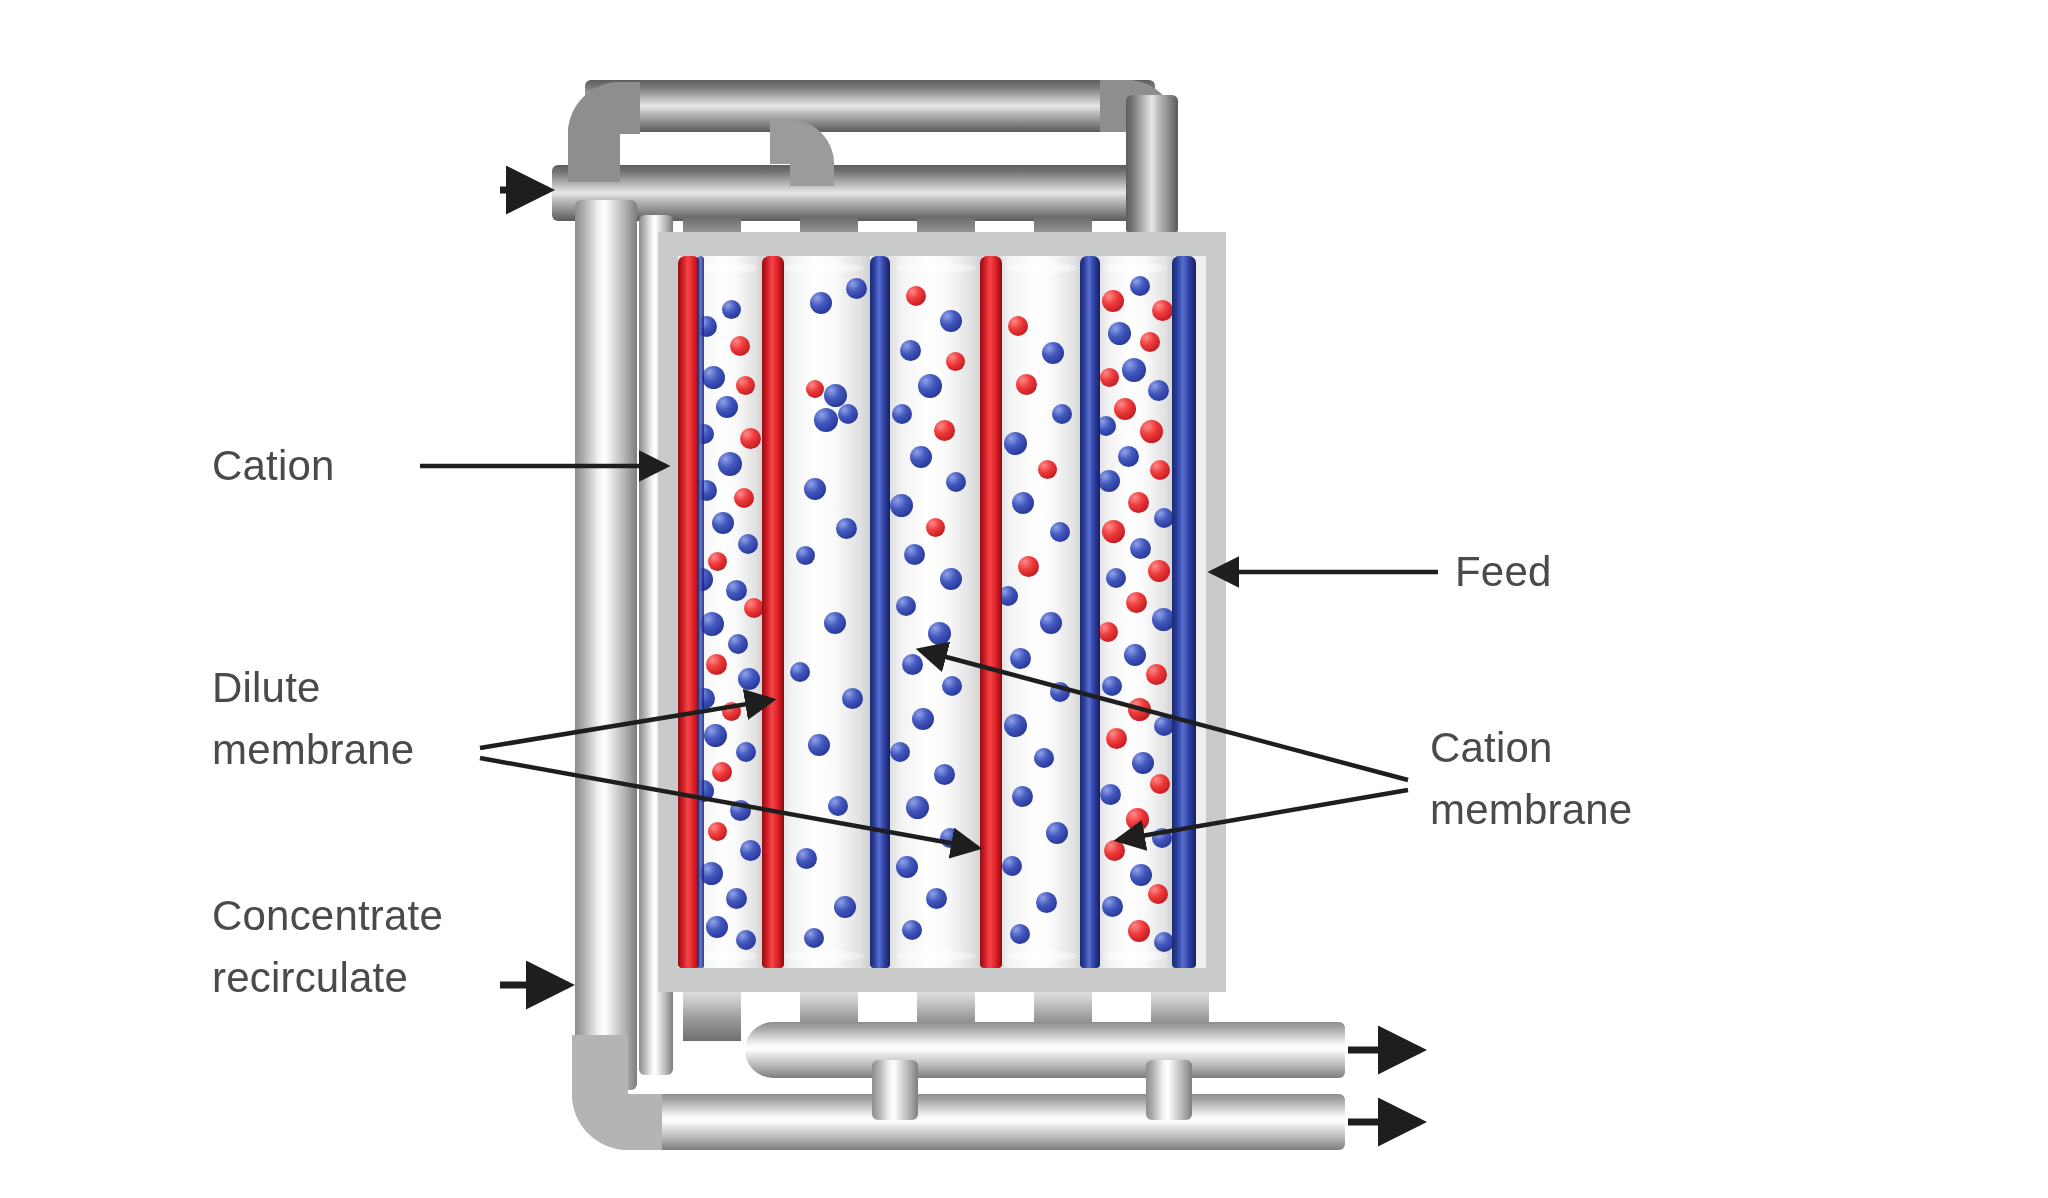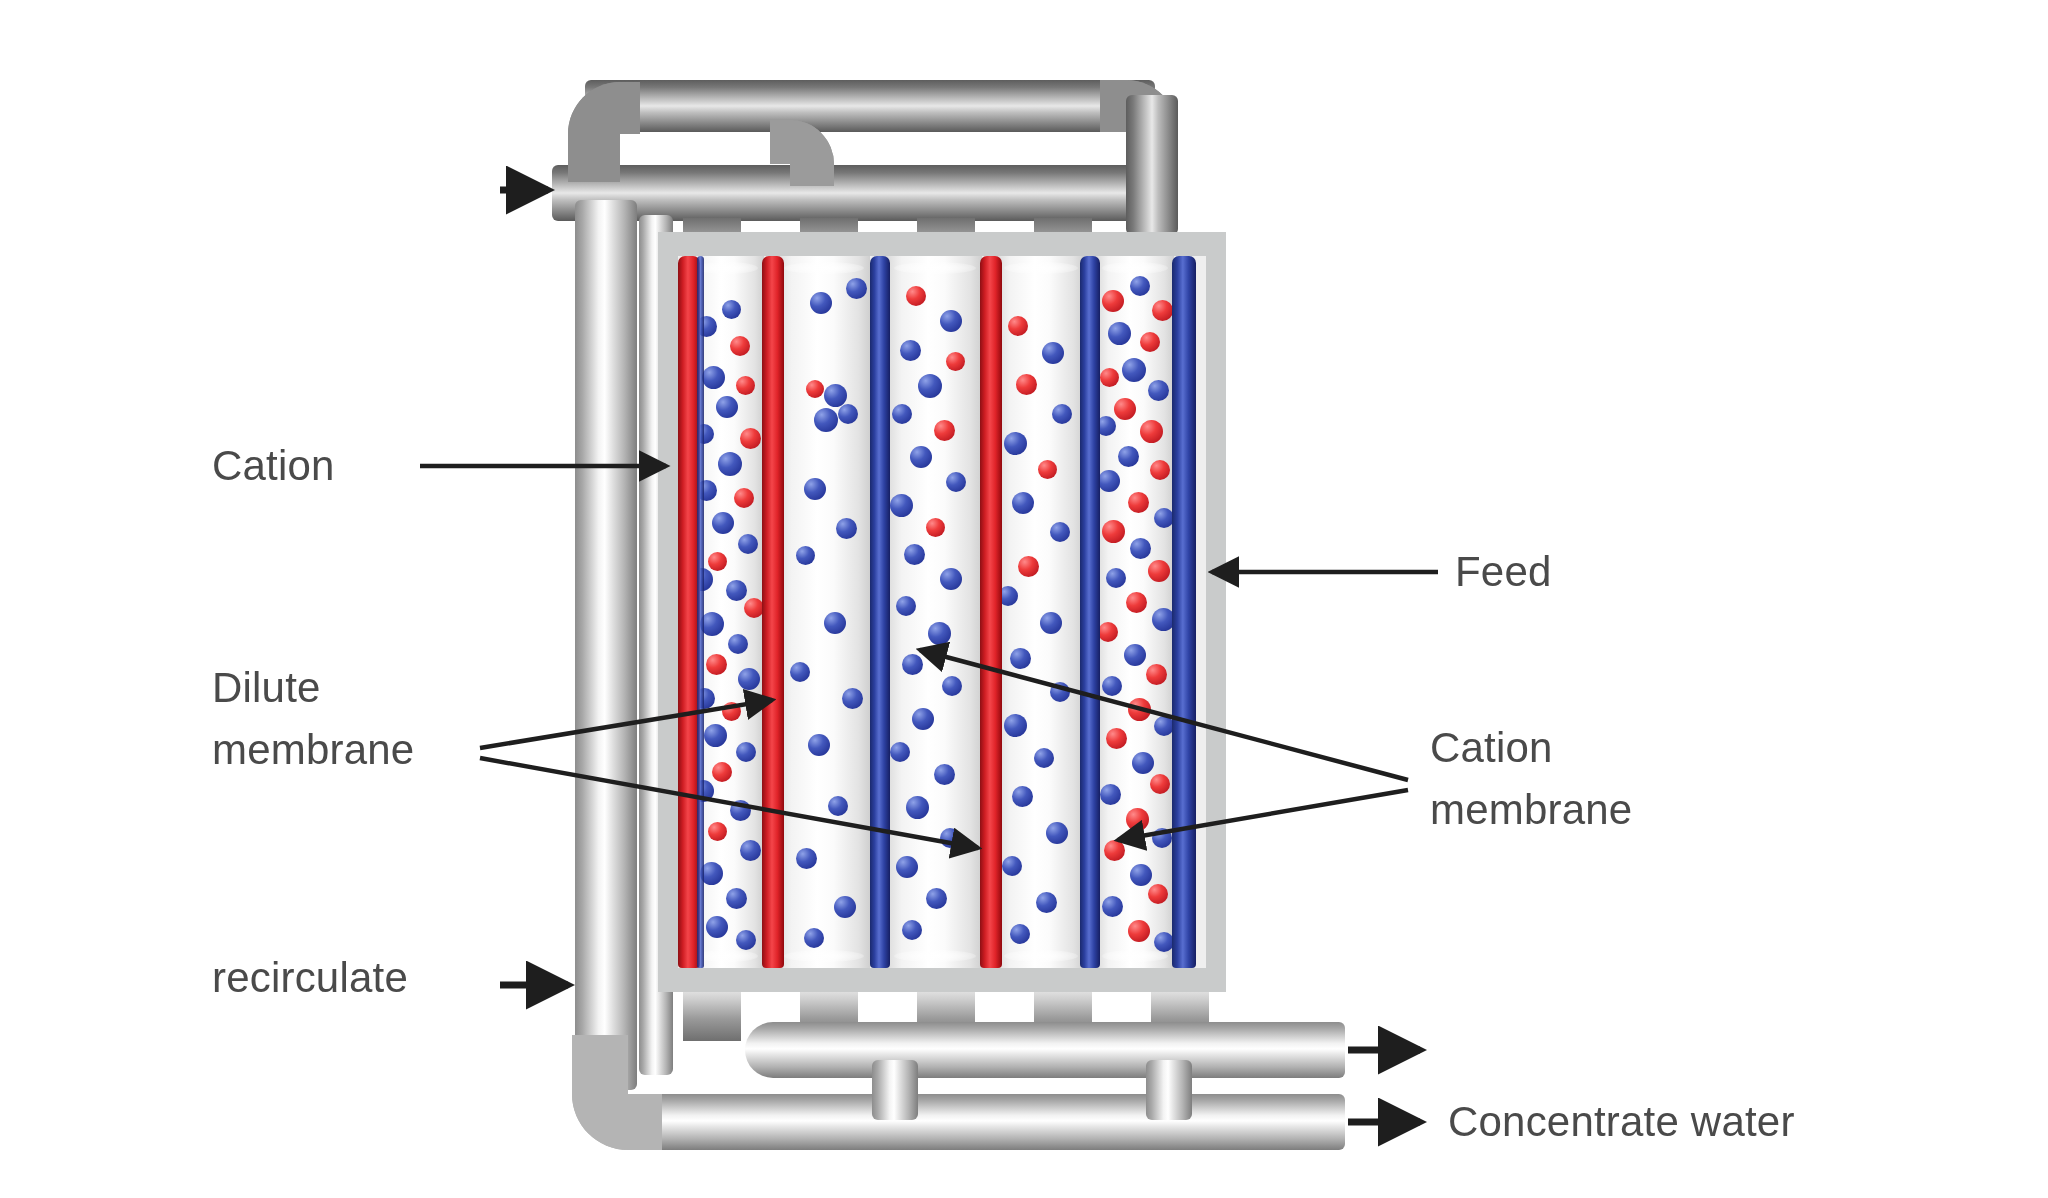--- a/index.html
+++ b/index.html
@@ -305,23 +305,23 @@
 
     <line x1="1348" y1="1122" x2="1420" y2="1122" stroke="#1e1e1e" stroke-width="7" marker-end="url(#ah)"></line>
   </svg>
 
 
   <div class="lbl" style="left:212px;top:440px;">Cation</div>
 
   <div class="lbl" style="left:212px;top:662px;">Dilute</div>
   <div class="lbl" style="left:212px;top:724px;">membrane</div>
 
+  <div class="lbl" style="left:212px;top:890px;">Concentrate</div>
   <div class="lbl" style="left:212px;top:952px;">recirculate</div>
 
   <div class="lbl" style="left:1455px;top:546px;">Feed</div>
 
   <div class="lbl" style="left:1430px;top:722px;">Cation</div>
   <div class="lbl" style="left:1430px;top:784px;">membrane</div>
 
 
-  <div class="lbl" style="left:1448px;top:1096px;">Concentrate water</div>
 
 </div>
 
 </body></html>

